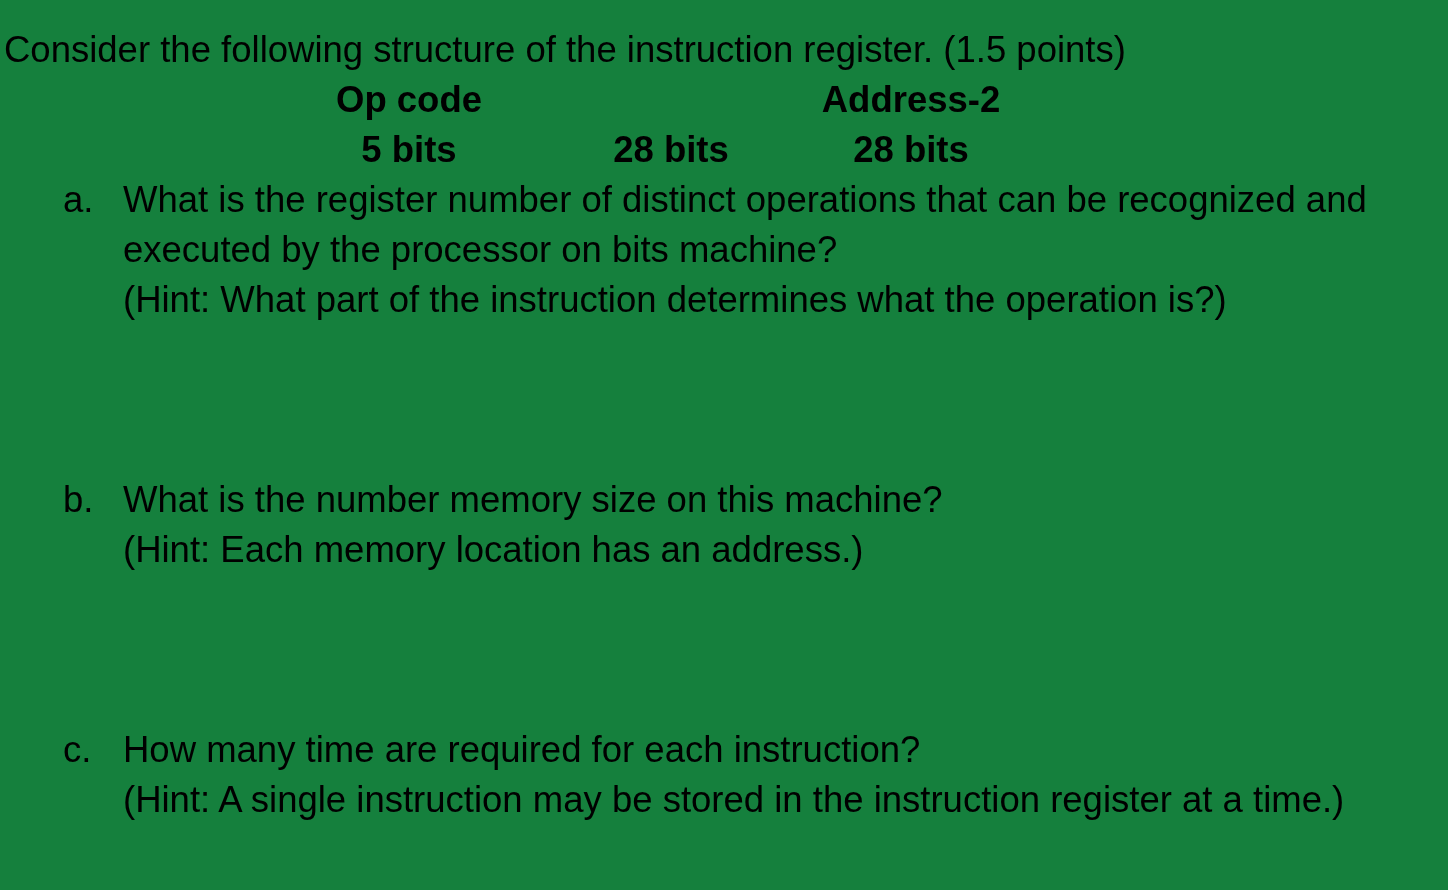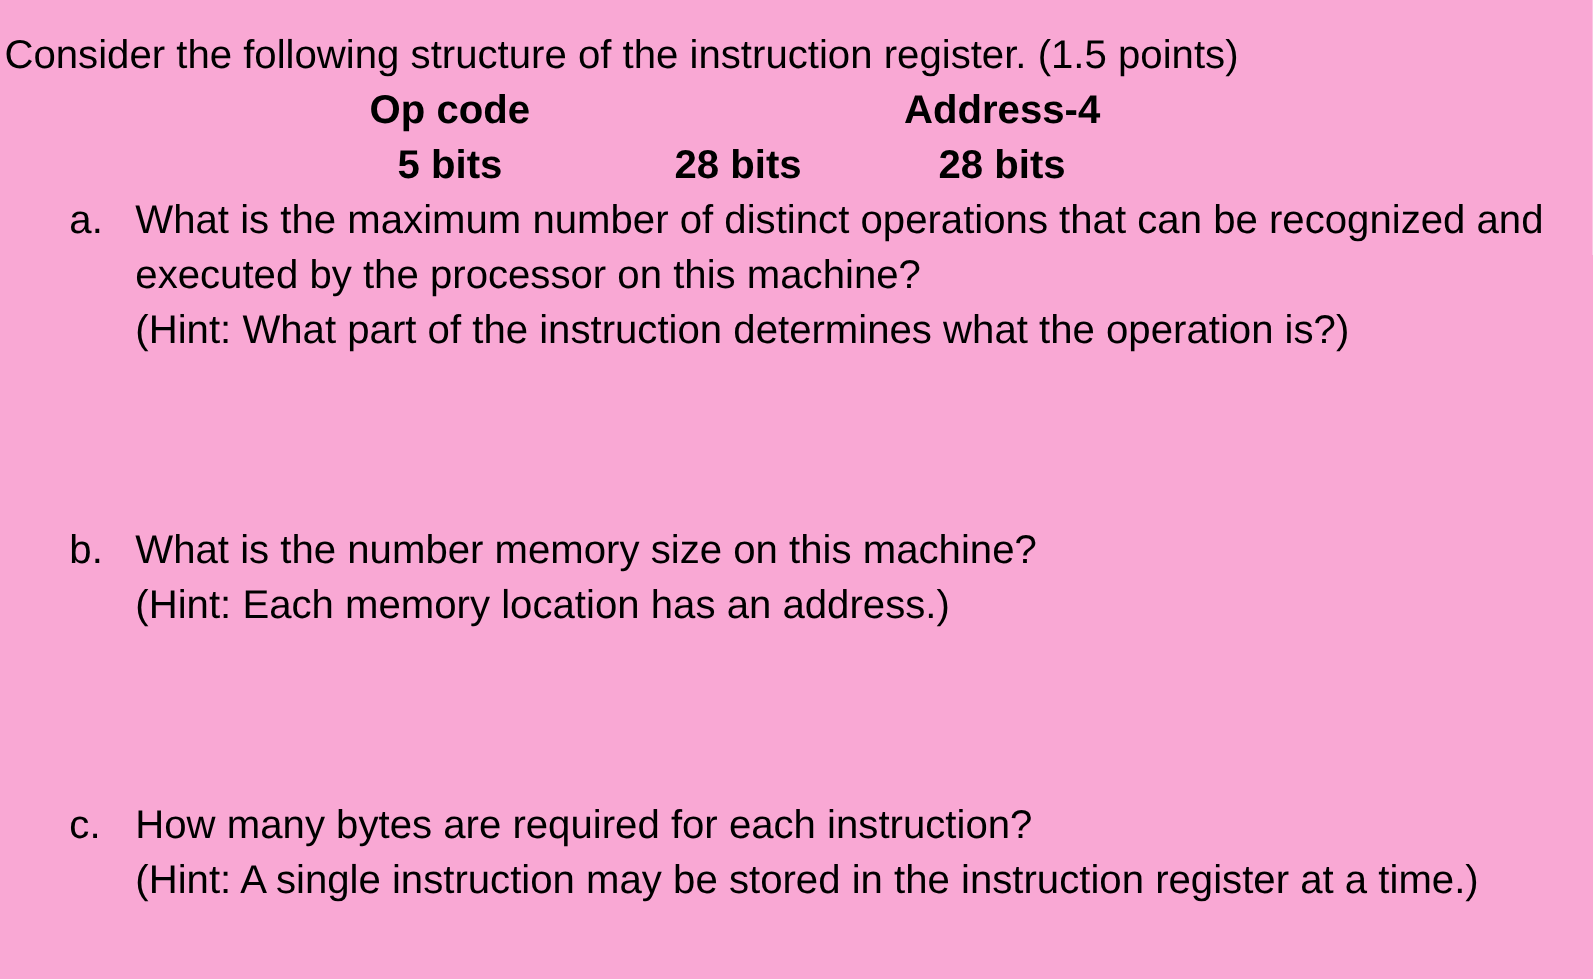--- a/index.html
+++ b/index.html
@@ -1,20 +1,20 @@
 <!DOCTYPE html>
 <html><head>
 <meta charset="utf-8">
 <style>
   html, body { margin: 0; padding: 0; background: #fff; }
   .page {
     position: relative;
     width: 1448px;
     height: 890px;
-    background: #f9a8d4;
+    background: #15803d;
     color: #000000;
     font-family: "Liberation Sans", sans-serif;
     font-size: 36.5px;
     box-sizing: border-box;
     padding-top: 25px;
     overflow: hidden;
   }
   .line {
     position: relative;
     height: 50px;
@@ -44,36 +44,36 @@
 </style>
 </head>
 <body>
 
 <div class="page">
 
   <div class="line title-line">Consider the following structure of the instruction register. (1.5 points)</div>
 
   <div class="line">
     <span class="reg-cell col-1">Op code</span>
-    <span class="reg-cell col-3">Address-4</span>
+    <span class="reg-cell col-3">Address-2</span>
   </div>
 
   <div class="line">
     <span class="reg-cell col-1">5 bits</span>
     <span class="reg-cell col-2">28 bits</span>
     <span class="reg-cell col-3">28 bits</span>
   </div>
 
   <div>
     <div class="line">
       <span class="q-marker">a.</span>
-      <span class="q-text">What is the maximum number of distinct operations that can be recognized and</span>
+      <span class="q-text">What is the register number of distinct operations that can be recognized and</span>
     </div>
     <div class="line">
-      <span class="q-text">executed by the processor on this machine?</span>
+      <span class="q-text">executed by the processor on bits machine?</span>
     </div>
     <div class="line">
       <span class="q-text">(Hint: What part of the instruction determines what the operation is?)</span>
     </div>
   </div>
 
   <div class="spacer-150"></div>
 
   <div>
     <div class="line">
@@ -83,20 +83,20 @@
     <div class="line">
       <span class="q-text">(Hint: Each memory location has an address.)</span>
     </div>
   </div>
 
   <div class="spacer-150"></div>
 
   <div>
     <div class="line">
       <span class="q-marker">c.</span>
-      <span class="q-text">How many bytes are required for each instruction?</span>
+      <span class="q-text">How many time are required for each instruction?</span>
     </div>
     <div class="line">
       <span class="q-text">(Hint: A single instruction may be stored in the instruction register at a time.)</span>
     </div>
   </div>
 
 </div>
 
 </body></html>

